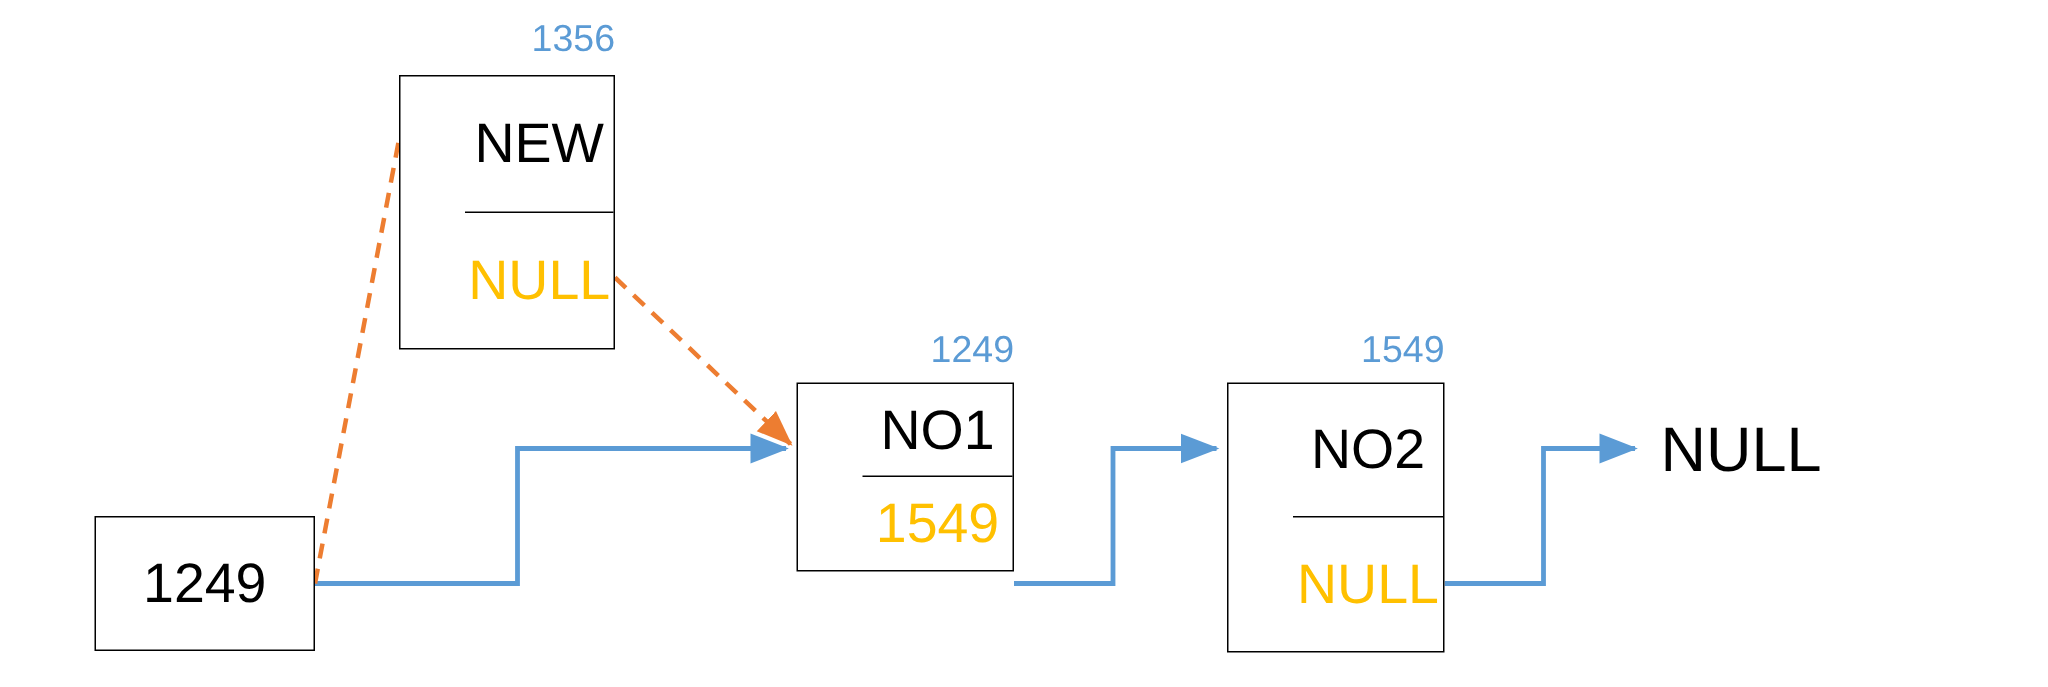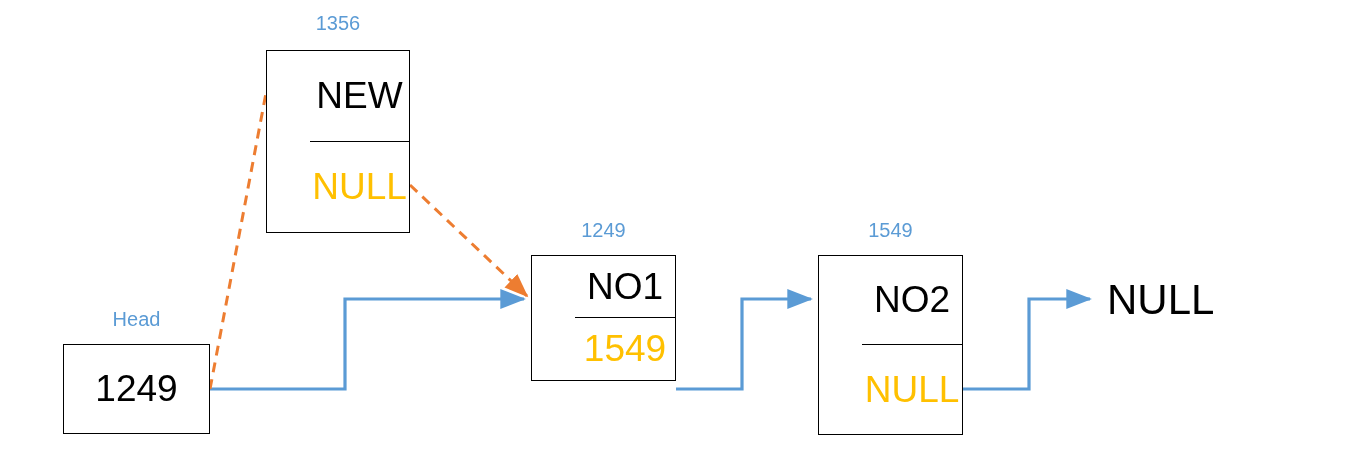--- a/index.html
+++ b/index.html
@@ -55,22 +55,22 @@
     background: #ffffff;
     display: flex;
     align-items: center;
     justify-content: center;
     color: #000000;
     font-size: 37px;
   }
   .addr {
     position: absolute;
     color: #5B9BD5;
-    font-size: 20px;
-    text-align: center;
+    font-size: 25px;
+    text-align: right;
     white-space: nowrap;
   }
   .plain-text {
     position: absolute;
     color: #000000;
     font-size: 42px;
     white-space: nowrap;
   }
 </style>
 </head>
@@ -98,21 +98,20 @@
 
     <path d="M410,185 L527,296" fill="none" stroke="#ED7D31" stroke-width="3" stroke-dasharray="10,7" marker-end="url(#arrow-orange)"></path>
   </svg>
 
   <div class="addr" style="left:266px; top:12px; width:144px;">1356</div>
   <div class="node" style="left:266px; top:50px; width:144px; height:183px;">
     <div class="cell data">NEW</div>
     <div class="cell ptr">NULL</div>
   </div>
 
-  <div class="addr" style="left:63px; top:308px; width:147px;">Head</div>
   <div class="single" style="left:63px; top:344px; width:147px; height:90px;">1249</div>
 
   <div class="addr" style="left:531px; top:219px; width:145px;">1249</div>
   <div class="node" style="left:531px; top:255px; width:145px; height:126px;">
     <div class="cell data">NO1</div>
     <div class="cell ptr">1549</div>
   </div>
 
   <div class="addr" style="left:818px; top:219px; width:145px;">1549</div>
   <div class="node" style="left:818px; top:255px; width:145px; height:180px;">

